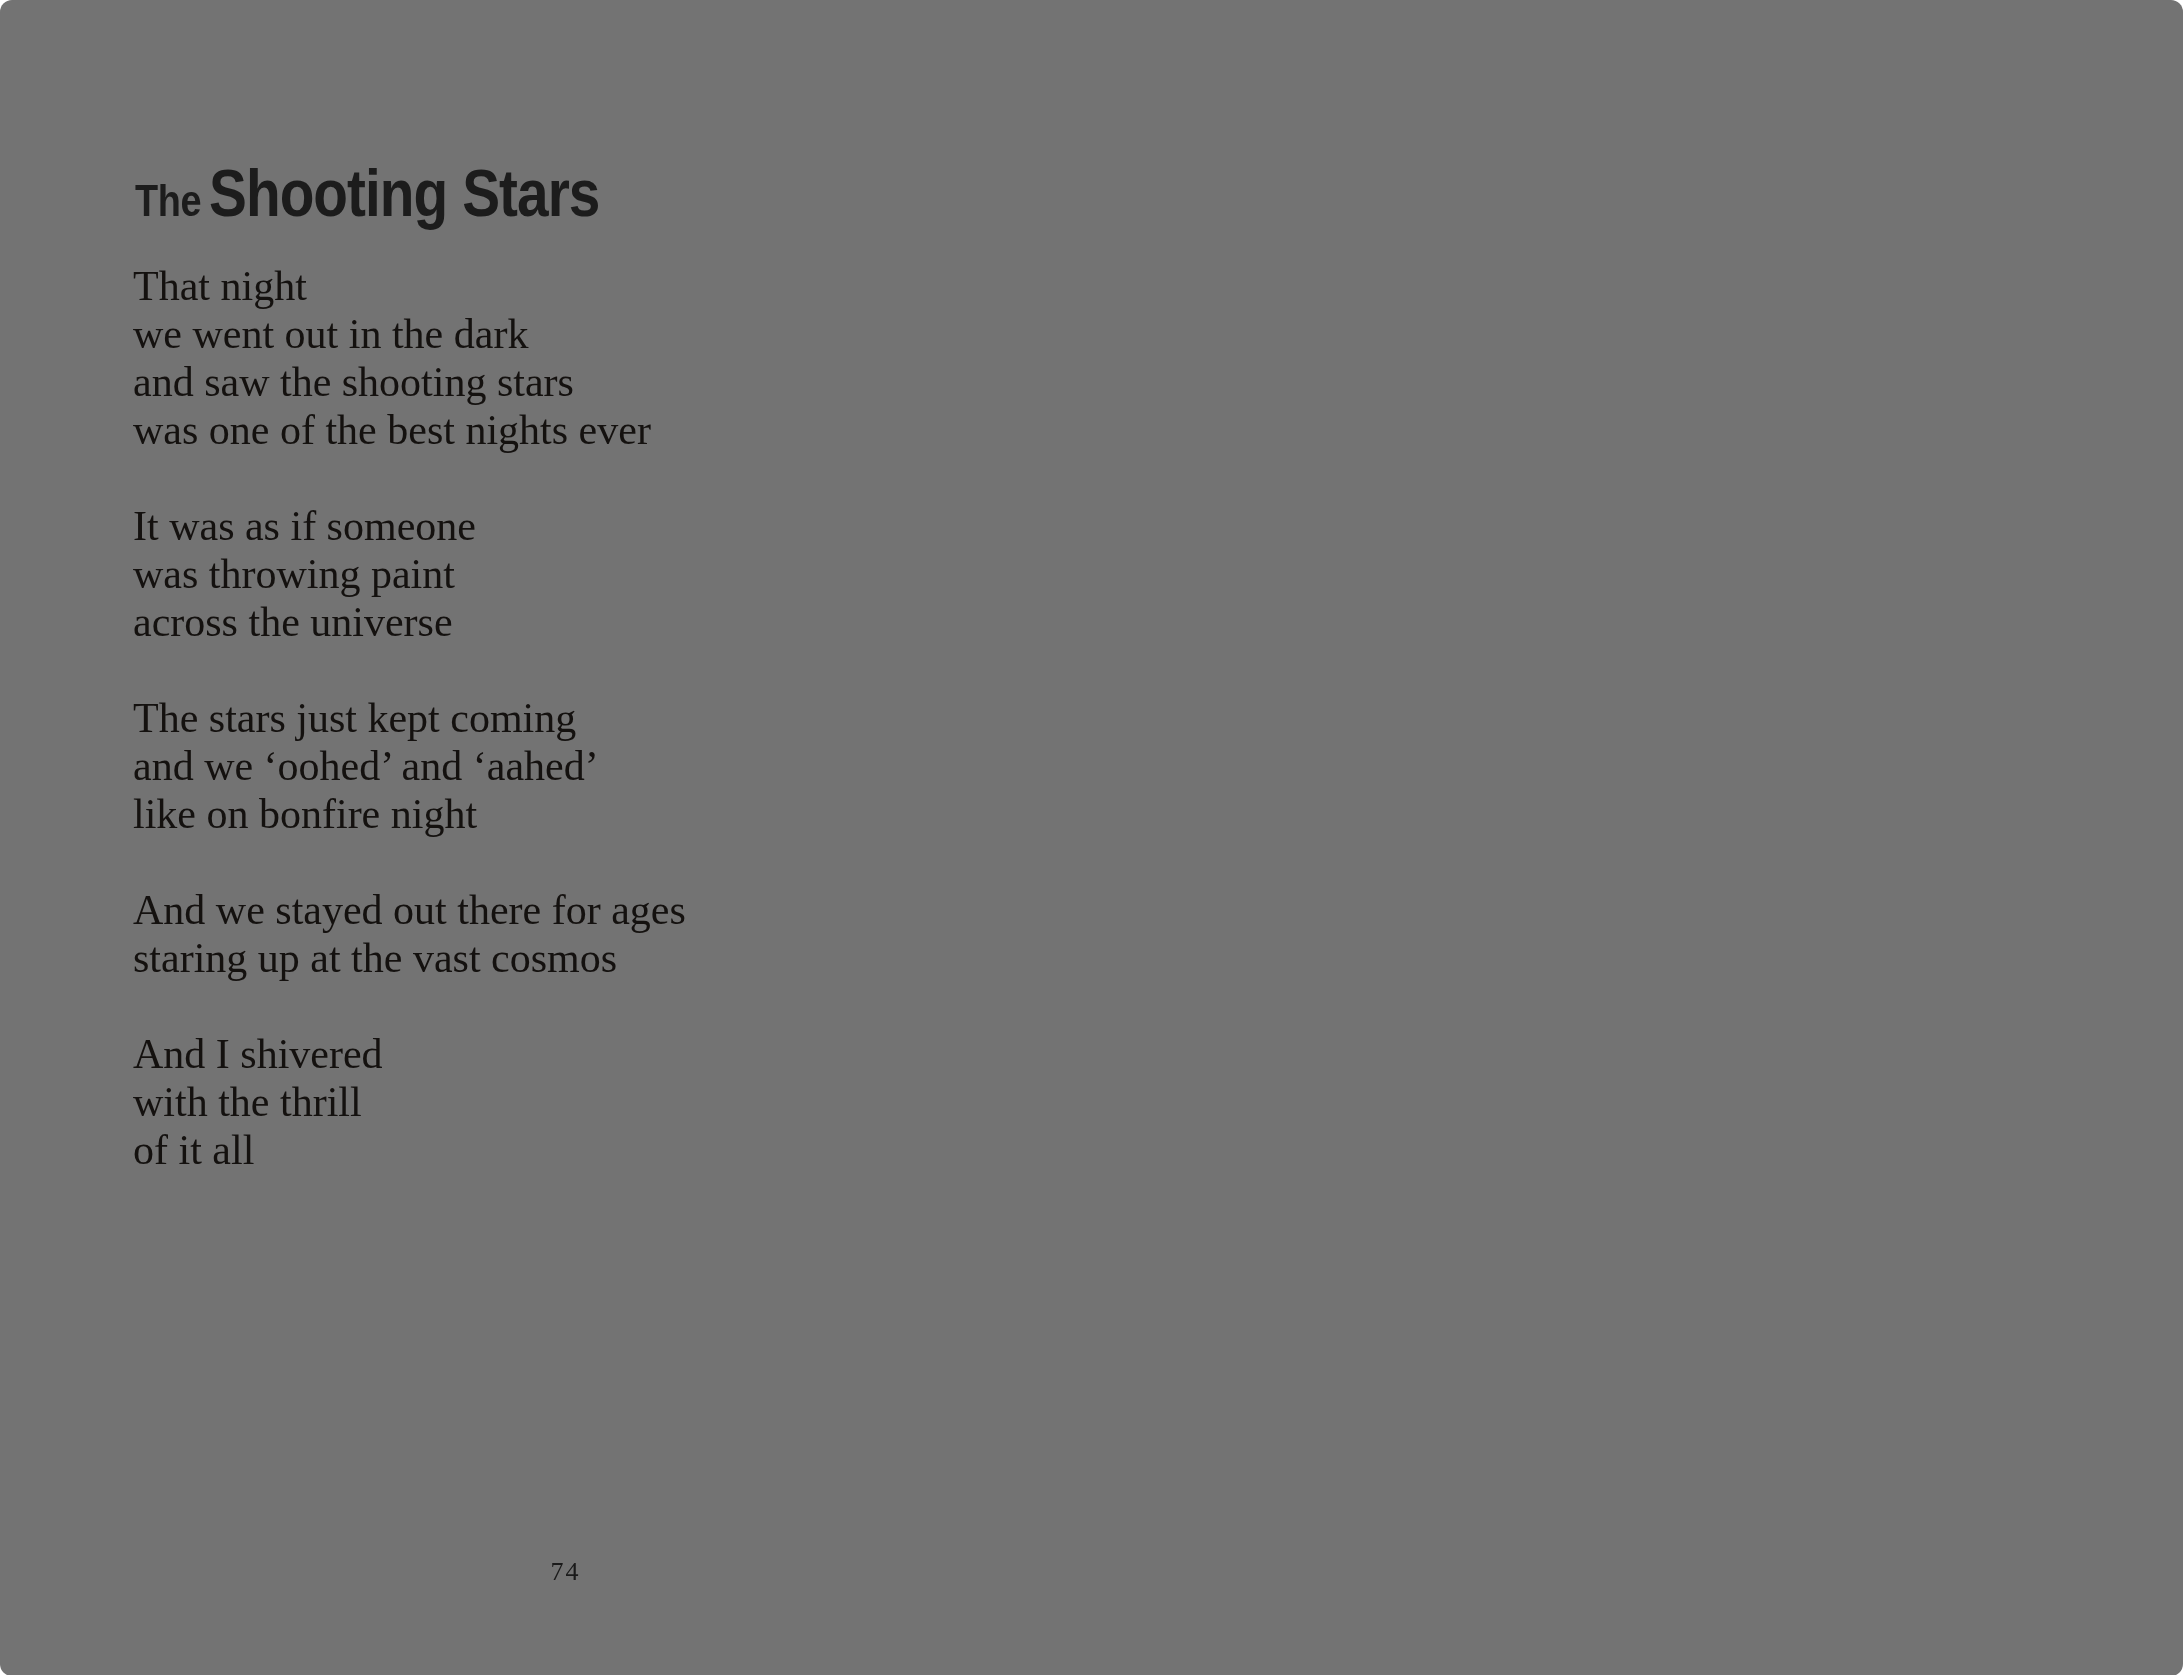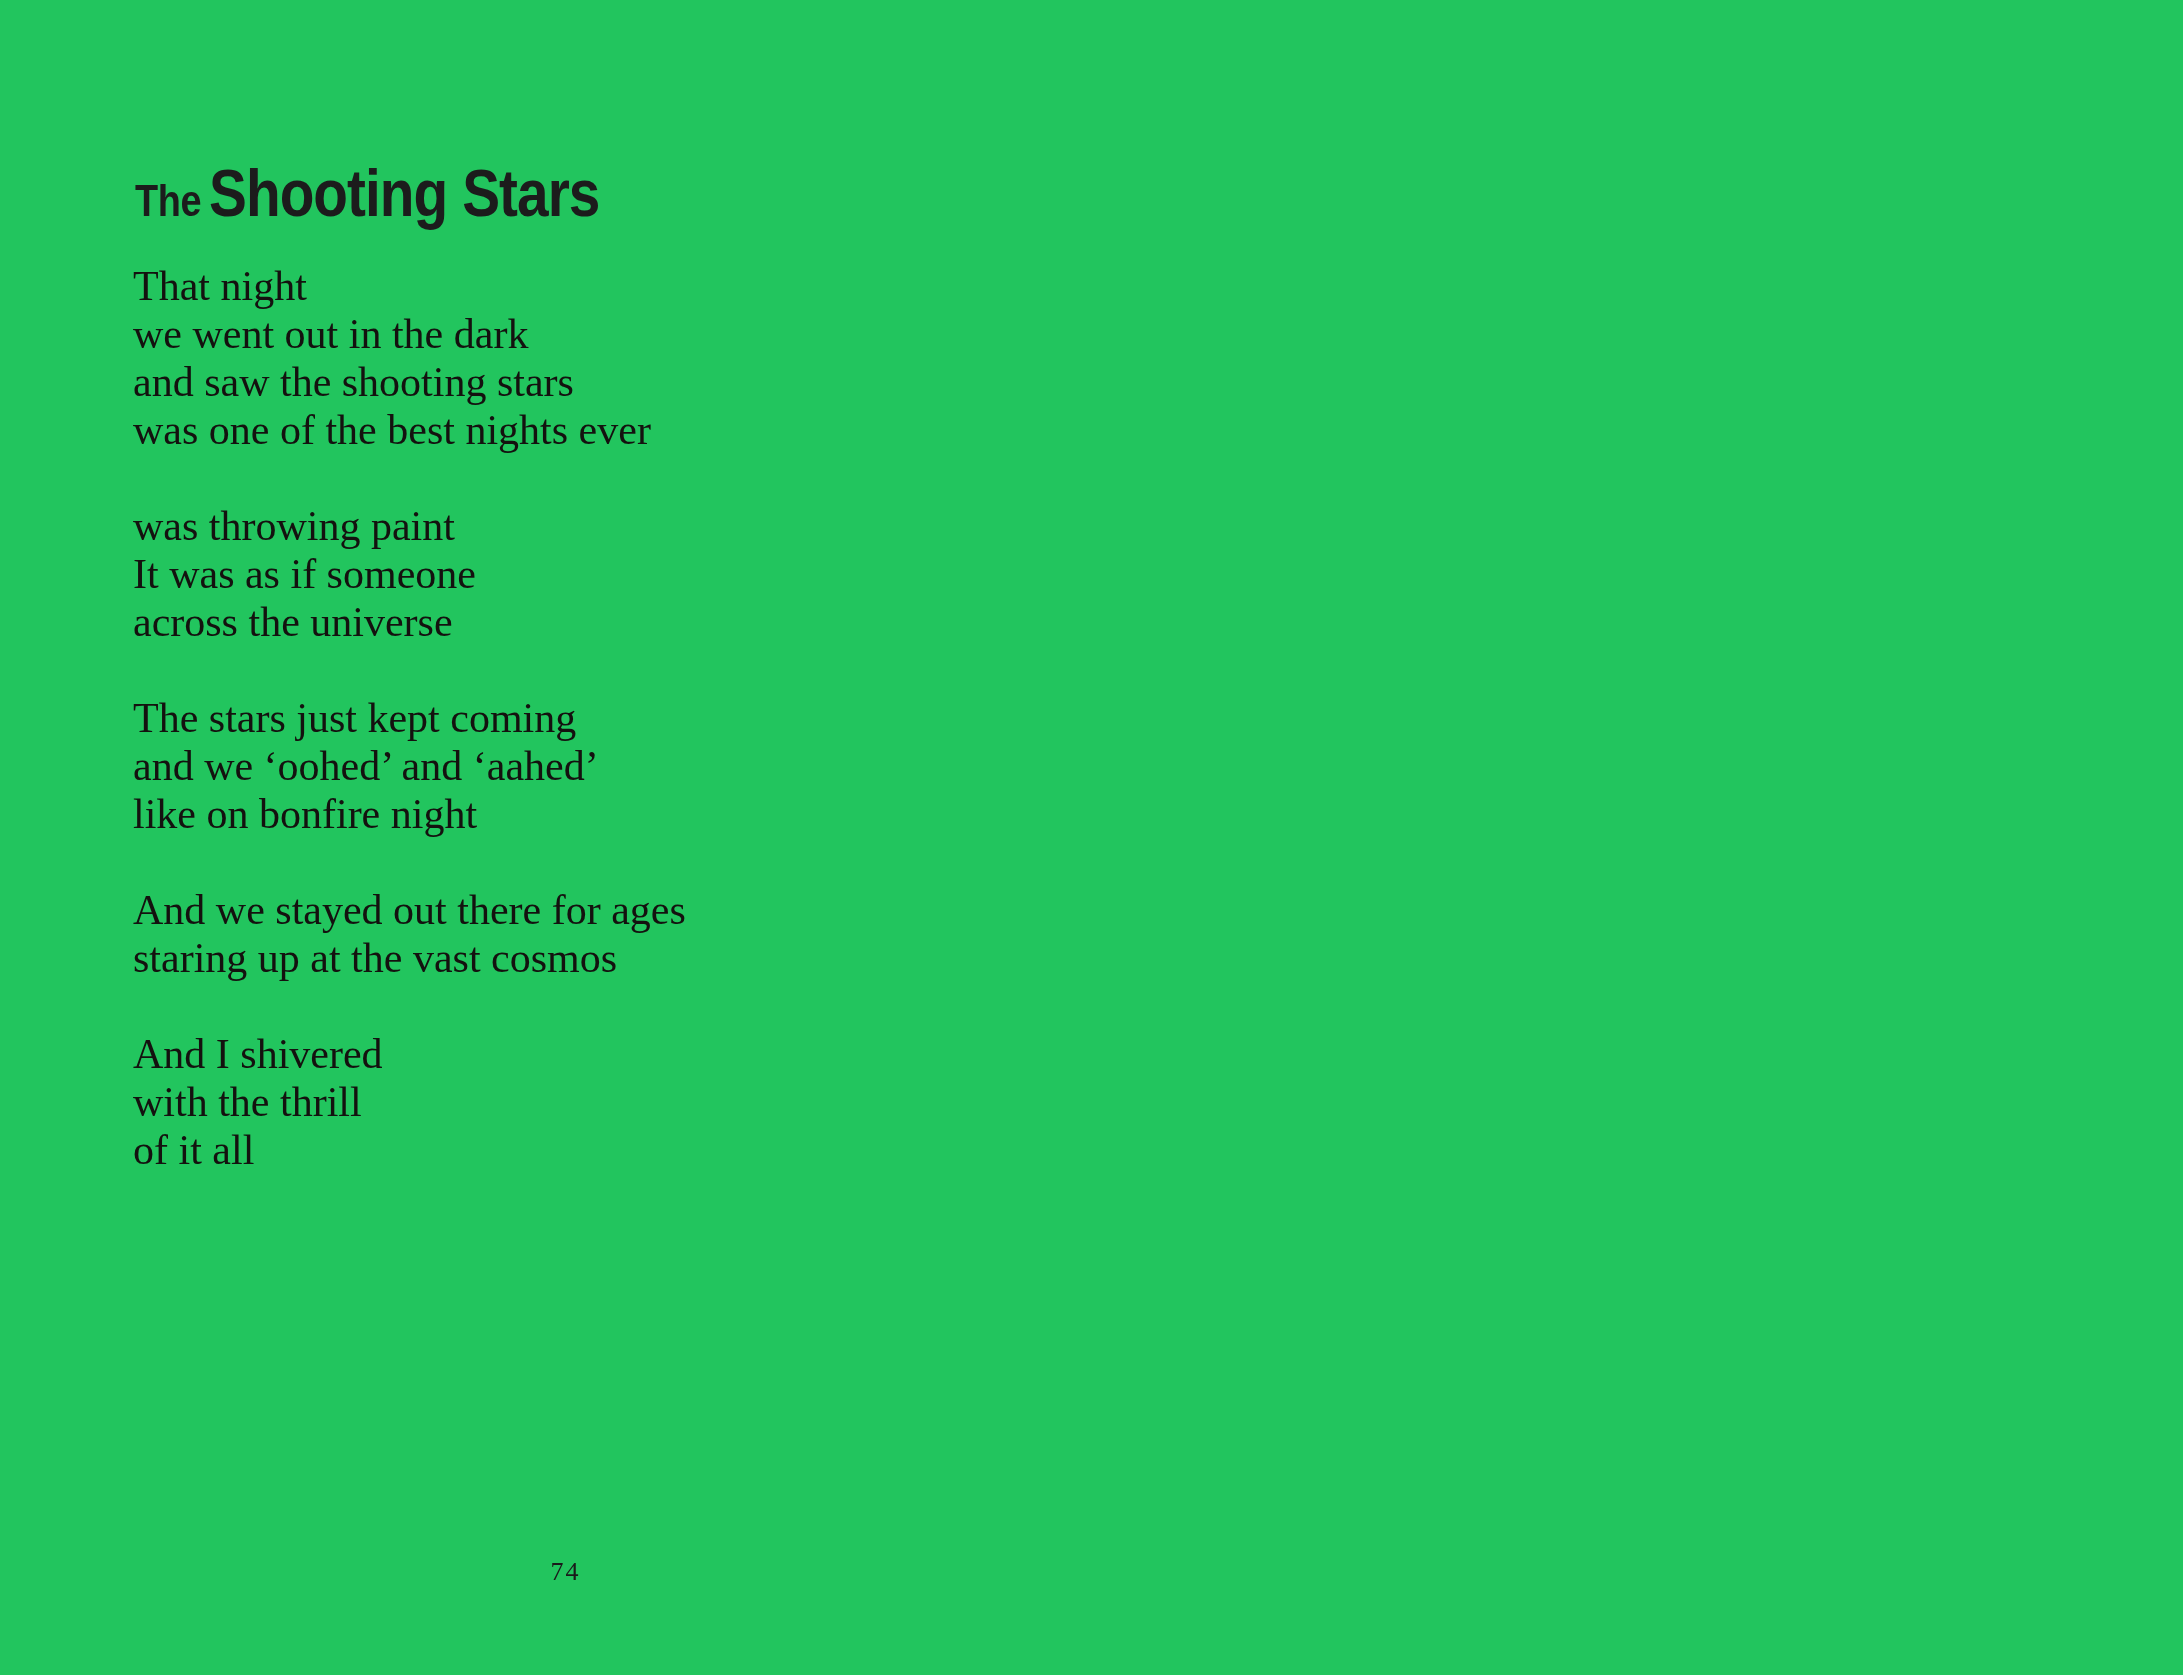--- a/index.html
+++ b/index.html
@@ -1,18 +1,18 @@
 <!DOCTYPE html>
 <html style="font-size:11.5px"><head>
 <meta charset="utf-8">
 <style>
   html,body{margin:0;padding:0;background:#ffffff;}
   body{width:2183px;height:1676px;overflow:hidden;font-family:"Liberation Serif",serif;}
 
-  .spread{position:relative;width:2183px;height:1676px;background:#22c55e;}
+  .spread{position:relative;width:2183px;height:1676px;background:#737373;border-radius:12px;}
 
   
   .page-left{position:absolute;left:0;top:0;width:1091px;height:1676px;}
   .page-right{position:absolute;left:1091px;top:0;width:1092px;height:1676px;}
 
   .poem-title{
     position:absolute;left:135px;top:140px;
     white-space:nowrap;
     color:#1c1c1c;
     font-family:"Liberation Sans",sans-serif;
@@ -100,22 +100,22 @@
     <div class="poem-body">
 
       <p class="stanza">
         <span class="verse-line">That night</span>
         <span class="verse-line">we went out in the dark</span>
         <span class="verse-line">and saw the shooting stars</span>
         <span class="verse-line">was one of the best nights ever</span>
       </p>
 
       <p class="stanza">
+        <span class="verse-line">It was as if someone</span>
         <span class="verse-line">was throwing paint</span>
-        <span class="verse-line">It was as if someone</span>
         <span class="verse-line">across the universe</span>
       </p>
 
       <p class="stanza">
         <span class="verse-line">The stars just kept coming</span>
         <span class="verse-line">and we ‘oohed’ and ‘aahed’</span>
         <span class="verse-line">like on bonfire night</span>
       </p>
 
 

